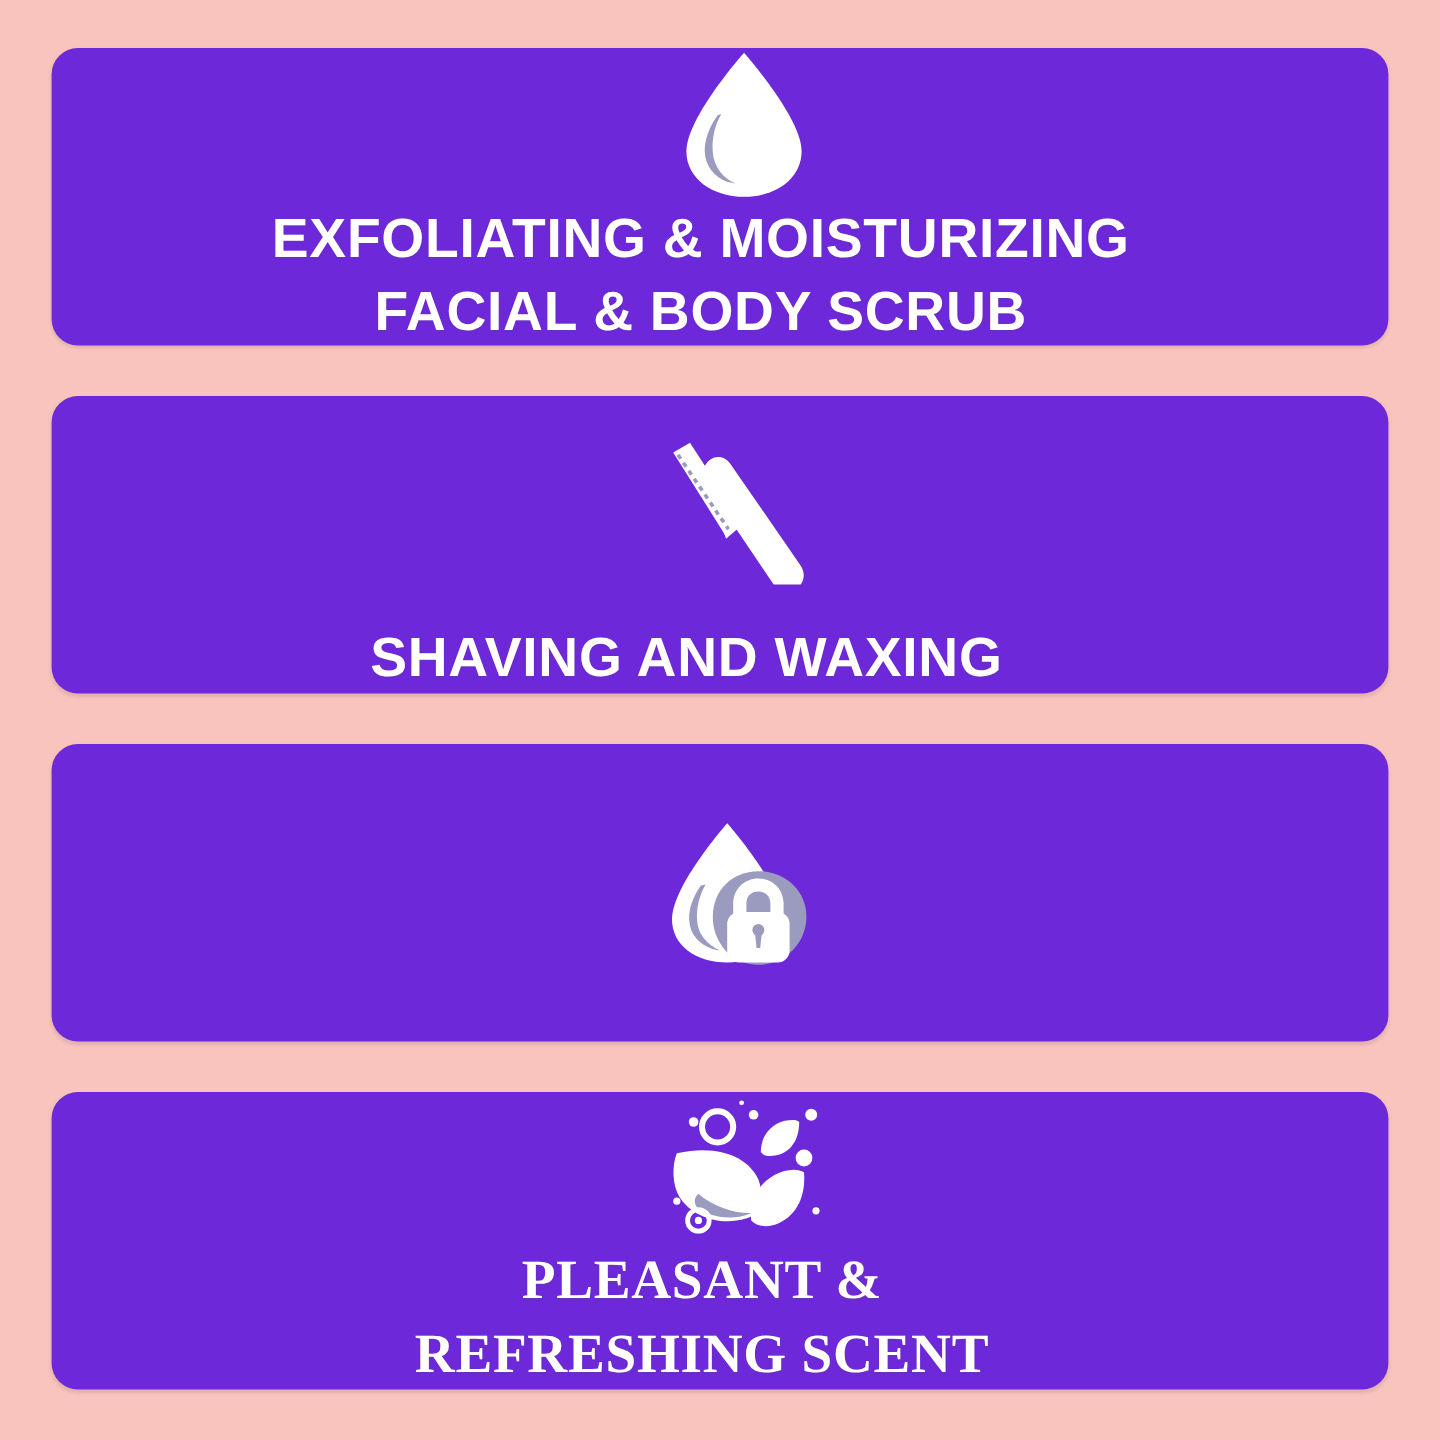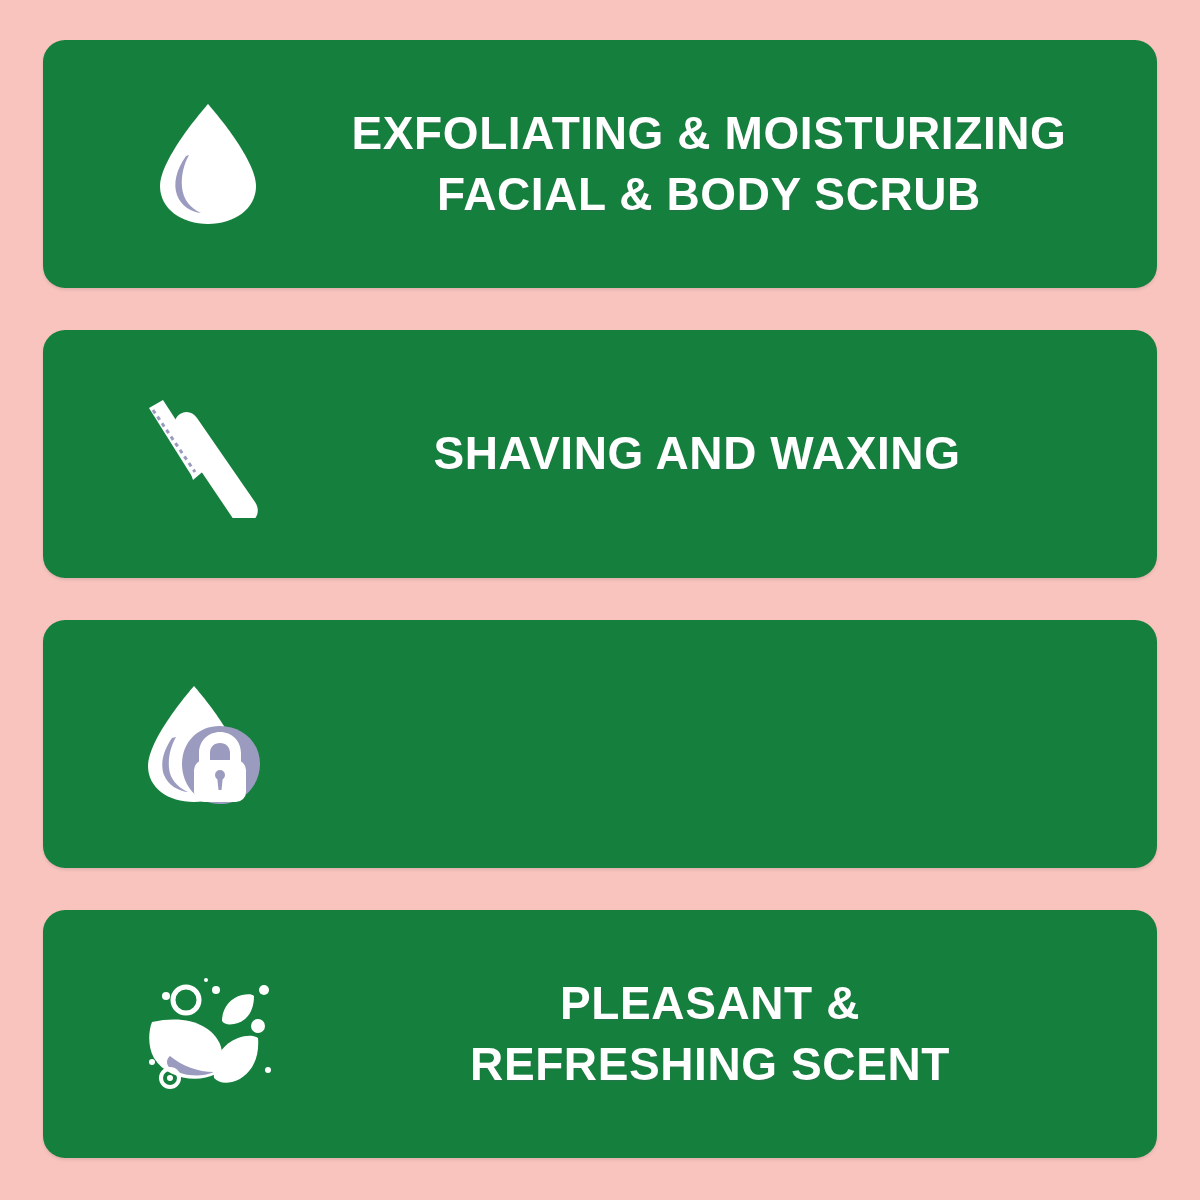--- a/index.html
+++ b/index.html
@@ -21,24 +21,24 @@
     box-sizing: border-box;
     padding: 40px 43px 42px 43px;
     display: flex;
     flex-direction: column;
     justify-content: space-between;
   }
   .feature-card {
     position: relative;
     width: 1114px;
     height: 248px;
-    background: #15803d;
+    background: #6d28d9;
     border-radius: 22px;
     display: flex;
-    flex-direction: row;
+    flex-direction: column;
     align-items: center;
     box-sizing: border-box;
     box-shadow: 0 2px 3px rgba(120, 90, 100, 0.18);
     padding-left: 40px;
   }
   .card-icon-wrap {
     width: 250px;
     min-width: 250px;
     height: 100%;
     display: flex;
@@ -60,21 +60,21 @@
     text-transform: uppercase;
     text-shadow: 0 1px 1px rgba(90, 80, 110, 0.28);
   }
   .card-text .line {
     display: block;
     white-space: nowrap;
   }
   
   .card-2 .card-text { padding-right: 96px; }
   .card-3 .card-text { padding-right: 40px; }
-  .card-4 .card-text { padding-right: 70px; }
+  .card-4 .card-text { padding-right: 70px; font-family: Liberation Serif, serif; }
 </style>
 </head>
 <body>
 
 <div class="board">
 
   <div class="feature-card card-1">
     <div class="card-icon-wrap">
       <span>
         <svg width="104" height="128" viewBox="0 0 104 128" aria-hidden="true">

